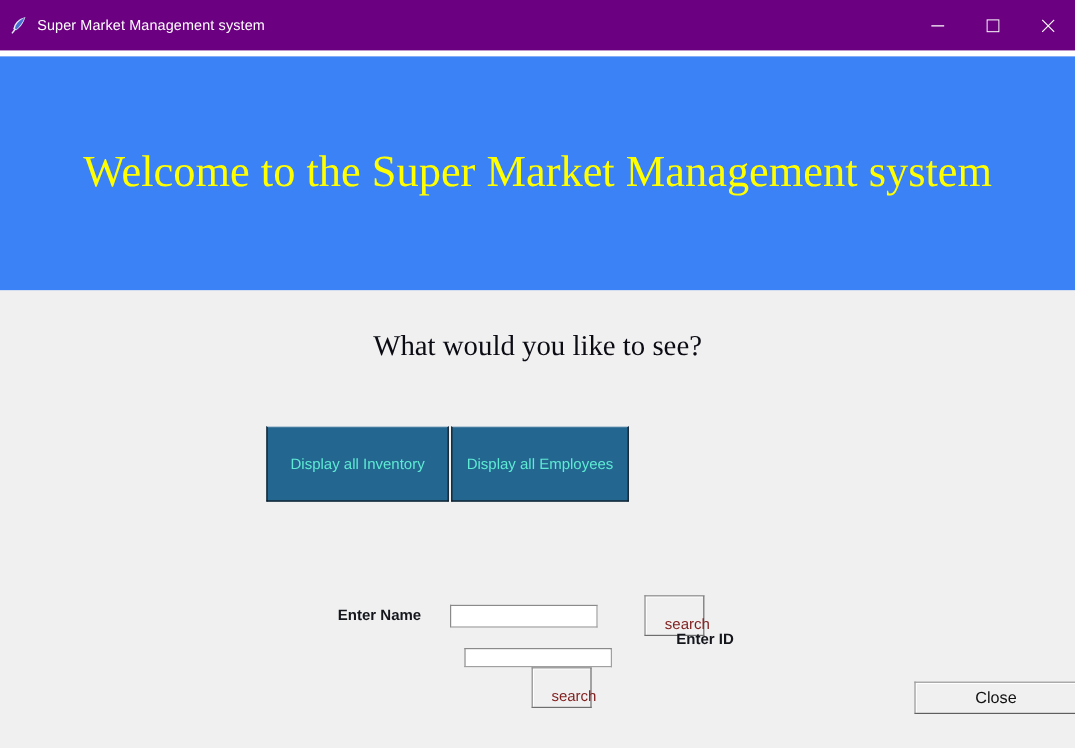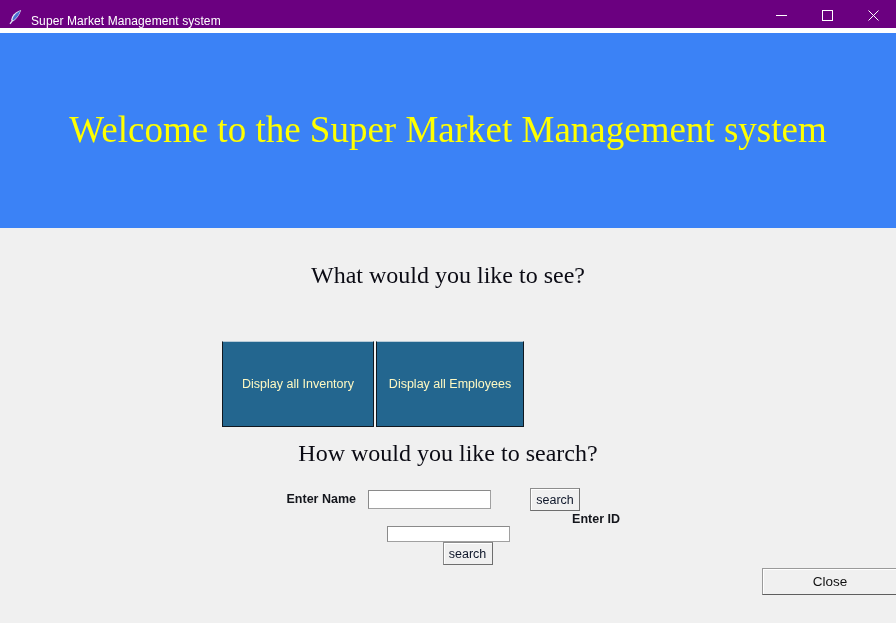--- a/index.html
+++ b/index.html
@@ -9,24 +9,24 @@
   body {
     width: 896px;
     height: 623px;
     overflow: hidden;
     background: #f0f0f0;
     font-family: "Liberation Sans", sans-serif;
   }
 
   
   .titlebar {
-    height: 28px;
+    height: 42px;
     background: #6b0080;
     display: flex;
-    align-items: flex-end;
+    align-items: center;
     position: relative;
     user-select: none;
   }
   .titlebar-icon {
     width: 22px;
     height: 22px;
     margin-left: 5px;
     margin-right: 4px;
     display: flex;
     align-items: center;
@@ -110,25 +110,25 @@
   
   .button-row {
     position: absolute;
     left: 222px;
     top: 113px;
     display: flex;
     gap: 2px;
   }
   .blue-btn {
     width: 148px;
-    height: 86px;
+    height: 63px;
     background: #23668f;
     border: 1px solid #101820;
     border-top-color: #b8cbd8;
-    color: #fef9c3;
+    color: #5eead4;
     font-family: "Liberation Sans", sans-serif;
     font-size: 12.5px;
     display: flex;
     align-items: center;
     justify-content: center;
     cursor: default;
     box-sizing: border-box;
     padding: 0 4px;
     text-align: center;
   }
@@ -144,29 +144,30 @@
     width: 100%;
   }
   .form-row {
     display: flex;
     align-items: center;
     height: 26px;
     margin-bottom: 0px;
   }
   .form-row + .form-row { margin-top: 0px; flex-direction: column; }
   .form-label {
-    width: 368px;
+    width: 335px;
     text-align: right;
-    padding-right: 12px;
+    padding-right: 24px;
     box-sizing: border-box;
     font-family: "Liberation Sans", sans-serif;
     font-size: 12.5px;
     font-weight: bold;
     color: #14161c;
     white-space: nowrap;
+    margin-left: 40px;
   }
   .form-input {
     width: 123px;
     height: 19px;
     background: #ffffff;
     border: 1px solid #a0a0a0;
     border-top-color: #8a8a8a;
     border-left-color: #8a8a8a;
     box-sizing: border-box;
     font-family: "Liberation Sans", sans-serif;
@@ -180,24 +181,24 @@
     margin-left: 39px;
     width: 50px;
     height: 23px;
     background: #f0f0f0;
     border: 1px solid #8d8d8d;
     border-right-color: #6e6e6e;
     border-bottom-color: #6e6e6e;
     box-shadow: inset 1px 1px 0 #ffffff;
     font-family: "Liberation Sans", sans-serif;
     font-size: 12.5px;
-    color: #0f172a;
+    color: #7f1d1d;
     cursor: default;
     box-sizing: border-box;
-    padding: 4px;
+    padding: 16px;
     border-radius: 0;
   }
 
   
   .close-btn {
     position: absolute;
     left: 762px;
     top: 568px;
     width: 136px;
     height: 27px;
@@ -259,21 +260,20 @@
 
   <div class="button-row">
     <div class="blue-btn">
       <span>Display all Inventory</span>
     </div>
     <div class="blue-btn">
       <span>Display all Employees</span>
     </div>
   </div>
 
-  <div class="heading" id="heading-search">How would you like to search?</div>
 
   <div class="form">
     <div class="form-row">
       <div class="form-label">Enter Name</div>
       <input class="form-input" type="text" value="" style="">
       <button class="search-btn">search</button>
     </div>
     <div class="form-row">
       <div class="form-label">Enter ID</div>
       <input class="form-input" type="text" value="" style="">

